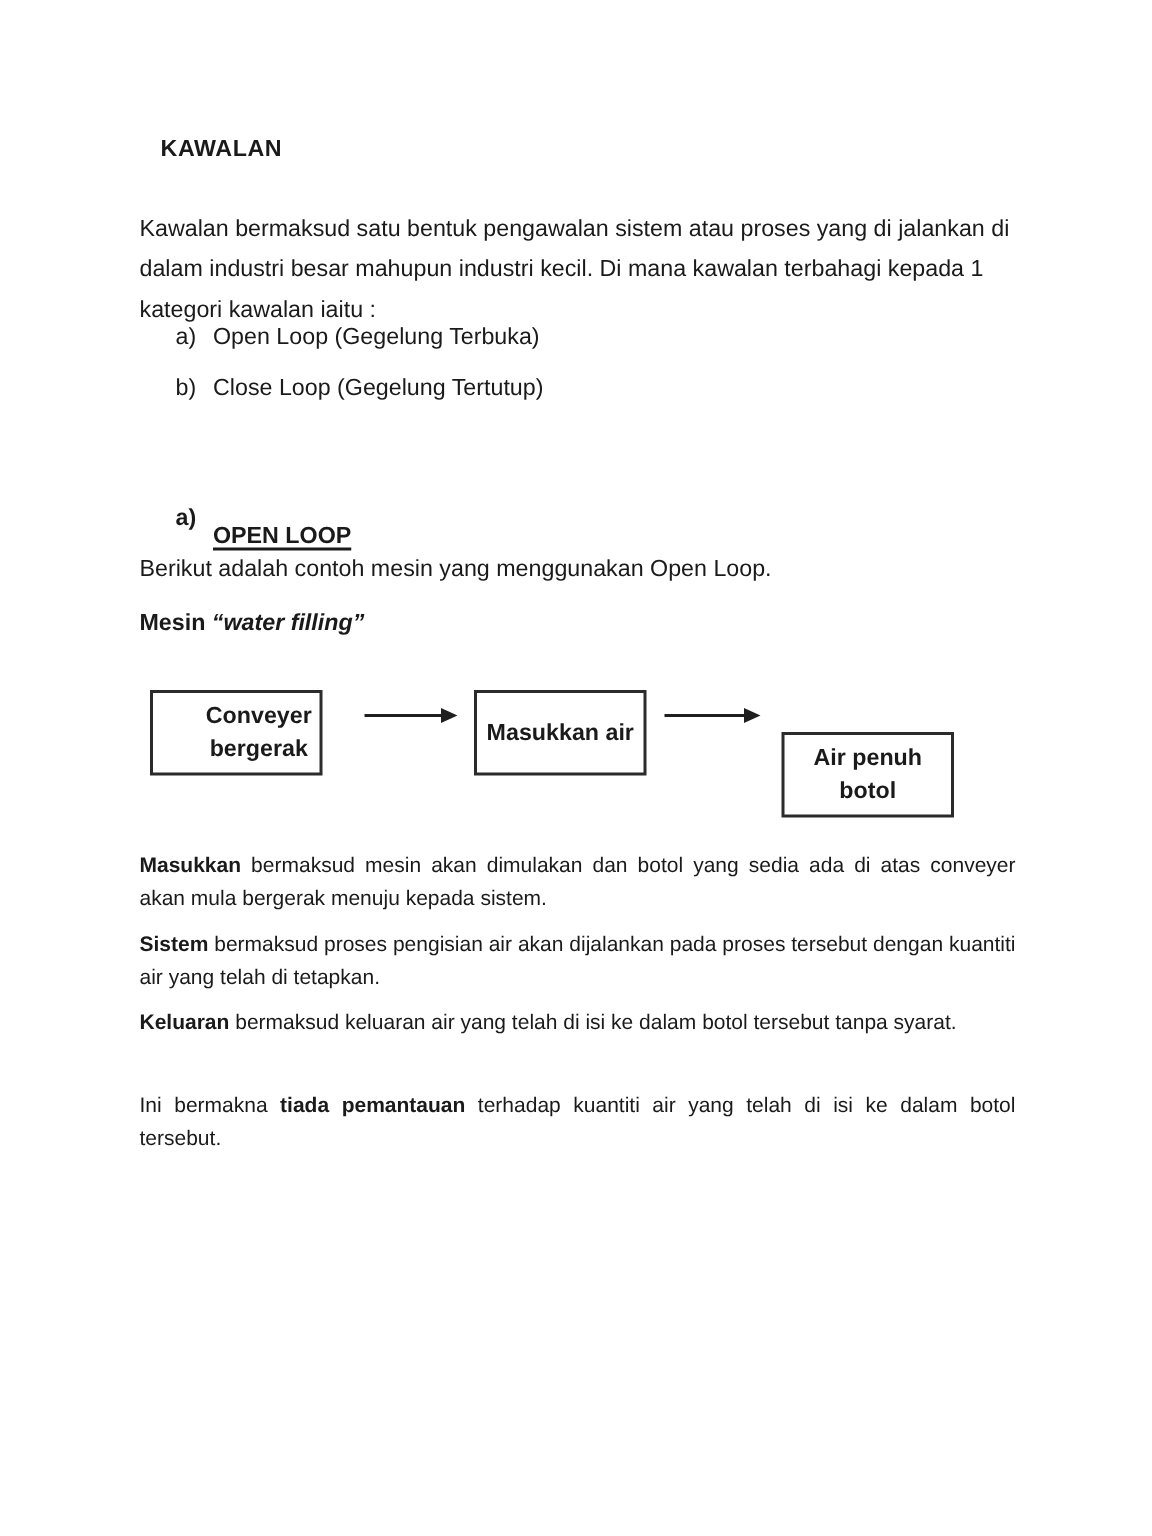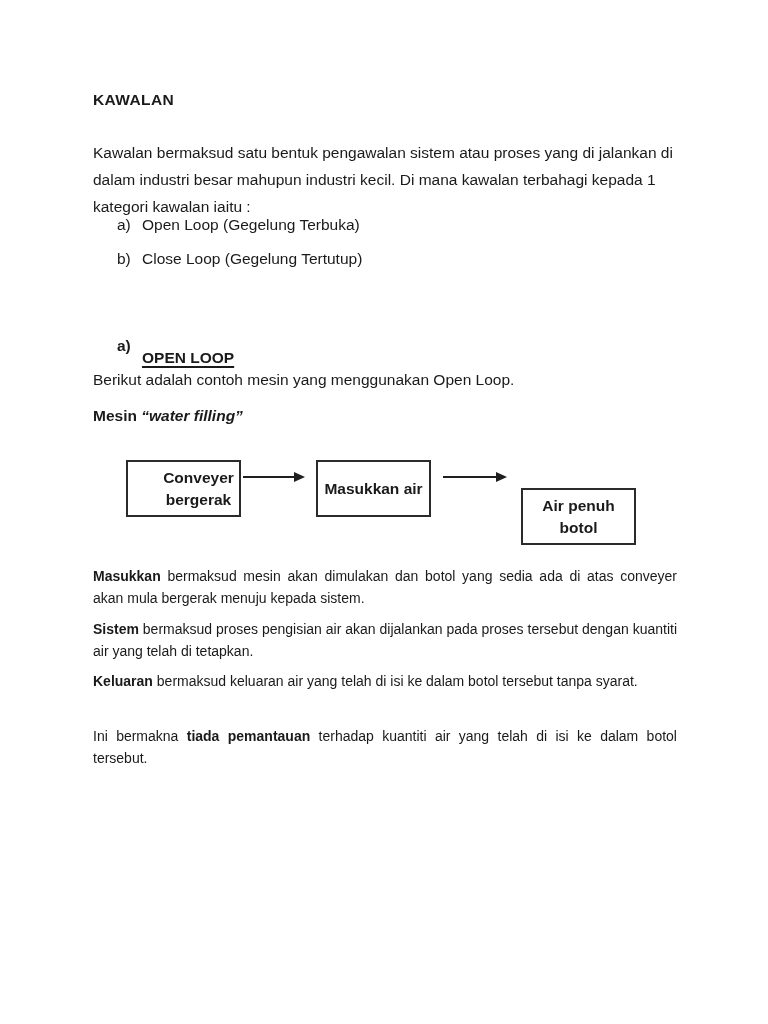--- a/index.html
+++ b/index.html
@@ -6,21 +6,21 @@
   .page{
     position:relative;
     width:768px;height:1024px;
     background:#ffffff;
     color:#1a1a1a;
     font-family:"Liberation Sans","DejaVu Sans",sans-serif;
     overflow:hidden;
   }
   .abs{position:absolute;}
   .doc-title{
-    left:93px;top:90px;
+    left:107px;top:90px;
     font-size:15.5px;font-weight:bold;line-height:20px;
     letter-spacing:0.4px;
   }
   .body-text{
     font-size:15.5px;line-height:27px;
   }
   .intro{
     left:93px;top:139px;width:584px;
     text-align:left;
   }
@@ -53,21 +53,21 @@
   }
   .flow-box{
     top:460px;height:57px;width:115px;
     box-sizing:border-box;
     border:2px solid #2b2b2b;
     display:flex;align-items:center;justify-content:center;
     text-align:center;
     font-size:15.5px;font-weight:bold;line-height:22px;
     padding:0 6px;
   }
-  .box-1{left:126px;padding-left:36px;}
+  .box-1{left:100px;padding-left:36px;}
   .box-2{left:316px;}
   .box-3{left:521px;margin-top:28px;}
   .flow-arrow{
     top:476px;height:2px;background:#1f1f1f;
   }
   .arrow-1{left:243px;width:52px;}
   .arrow-2{left:443px;width:54px;}
   .flow-arrow::after{
     content:"";
     position:absolute;right:-10px;top:-4px;

